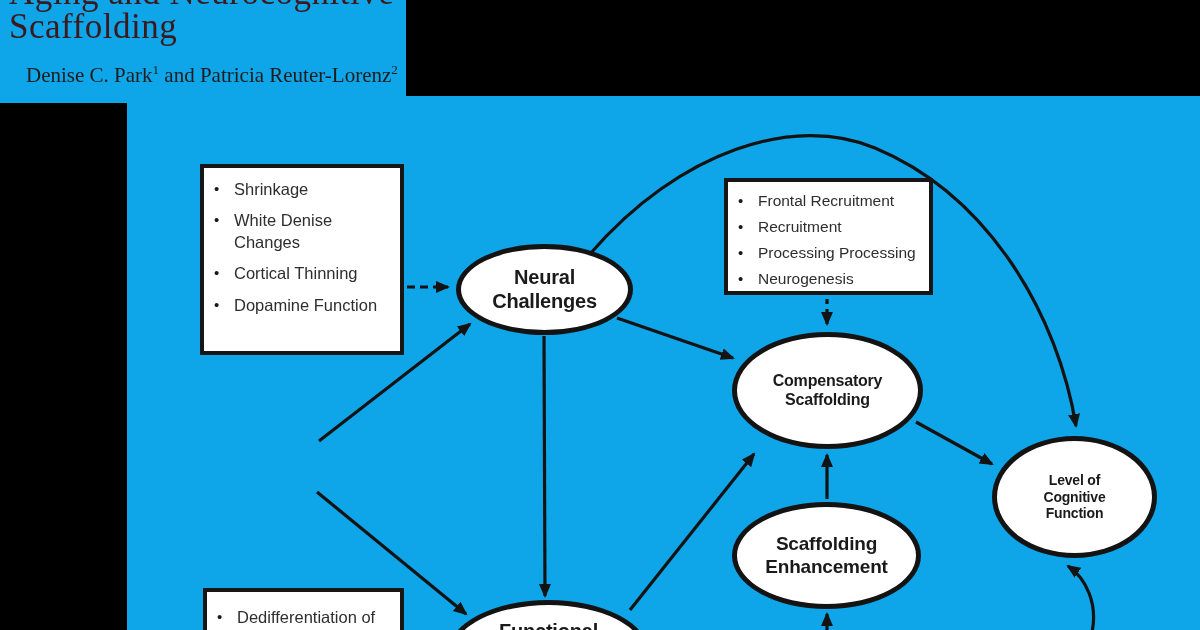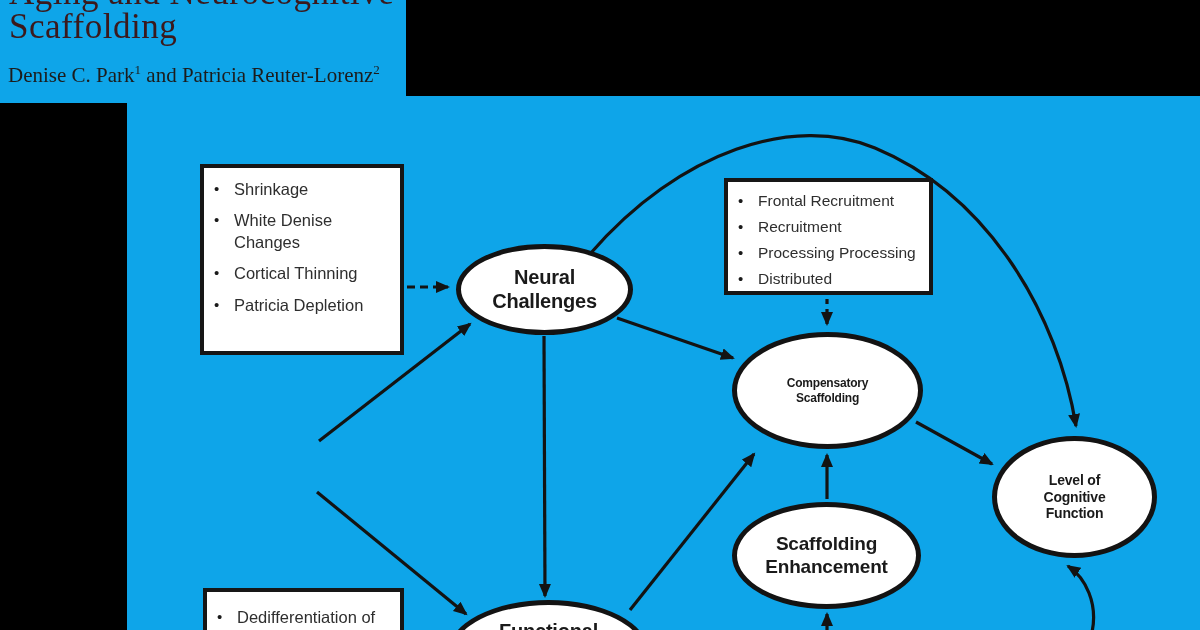--- a/index.html
+++ b/index.html
@@ -6,21 +6,21 @@
   #stage{
     position:relative;width:1200px;height:630px;background:#0ea5e9;
     overflow:hidden;font-family:"Liberation Sans",sans-serif;color:#141414;
   }
   
   .title-clip{position:absolute;left:0;top:0;width:400px;height:100px;overflow:hidden;}
   .title-line1{position:absolute;left:9px;top:-27px;font-family:"Liberation Serif",serif;
     font-size:35px;color:#3b191c;white-space:nowrap;letter-spacing:.5px;}
   .title-line2{position:absolute;left:9px;top:7px;font-family:"Liberation Serif",serif;
     font-size:35px;color:#3b191c;white-space:nowrap;letter-spacing:.5px;}
-  .authors{position:absolute;left:8px;top:62px;font-family:"Liberation Serif",serif;
+  .authors{position:absolute;left:26px;top:62px;font-family:"Liberation Serif",serif;
     font-size:21px;color:#1c1c1c;white-space:nowrap;}
   .authors sup{font-size:13px;}
   
   .bar{position:absolute;background:#000;}
   .bar-top-right{left:406px;top:0;width:794px;height:96px;}
   .bar-left{left:0;top:103px;width:127px;height:527px;}
   
   #arrows{position:absolute;left:0;top:0;width:1200px;height:630px;}
   .dbox{position:absolute;background:#fff;border:4px solid #161616;box-sizing:border-box;}
   .dbox ul{list-style:none;margin:0;padding:11px 4px 0 10px;}
@@ -33,21 +33,21 @@
   .box-comp ul{padding-top:9px;}
   .box-comp li{margin-bottom:6px;}
   .box-dediff{left:203px;top:588px;width:201px;height:70px;font-size:16.5px;}
   .box-dediff ul{padding-top:15px;}
   .node{position:absolute;background:#fff;border:5px solid #131313;border-radius:50%;
     box-sizing:border-box;display:flex;flex-direction:column;align-items:center;
     justify-content:center;text-align:center;font-weight:bold;line-height:1.18;
     color:#1a1a1a;letter-spacing:-0.2px;}
   .node-nc{left:456px;top:244px;width:177px;height:91px;font-size:20px;}
   .node-aging{left:182px;top:432px;width:151px;height:72px;font-size:21px;}
-  .node-cs{left:732px;top:332px;width:191px;height:117px;font-size:12px;}
+  .node-cs{left:732px;top:332px;width:191px;height:117px;font-size:16px;}
   .node-se{left:732px;top:502px;width:189px;height:107px;font-size:19px;}
   .node-lcf{left:992px;top:436px;width:165px;height:122px;font-size:14px;}
   .node-fd{left:448px;top:600px;width:201px;height:106px;font-size:20px;
     justify-content:flex-start;padding-top:15px;}
 </style>
 </head>
 <body>
 
 <div id="stage">
 
@@ -91,42 +91,42 @@
       <li>
           <span class="bullet">•</span>
           <span class="itm">White Denise Changes</span>
         </li>
       <li>
           <span class="bullet">•</span>
           <span class="itm">Cortical Thinning</span>
         </li>
       <li>
           <span class="bullet">•</span>
-          <span class="itm">Patricia Depletion</span>
+          <span class="itm">Dopamine Function</span>
         </li>
     </ul>
   </div>
 
   <div class="dbox box-comp">
     <ul>
       <li>
           <span class="bullet">•</span>
           <span class="itm">Frontal Recruitment</span>
         </li>
       <li>
           <span class="bullet">•</span>
           <span class="itm">Recruitment</span>
         </li>
       <li>
           <span class="bullet">•</span>
           <span class="itm">Processing Processing</span>
         </li>
       <li>
           <span class="bullet">•</span>
-          <span class="itm">Distributed</span>
+          <span class="itm">Neurogenesis</span>
         </li>
     </ul>
   </div>
 
   <div class="dbox box-dediff">
     <ul>
       <li>
           <span class="bullet">•</span>
           <span class="itm">Dedifferentiation of</span>
         </li>

